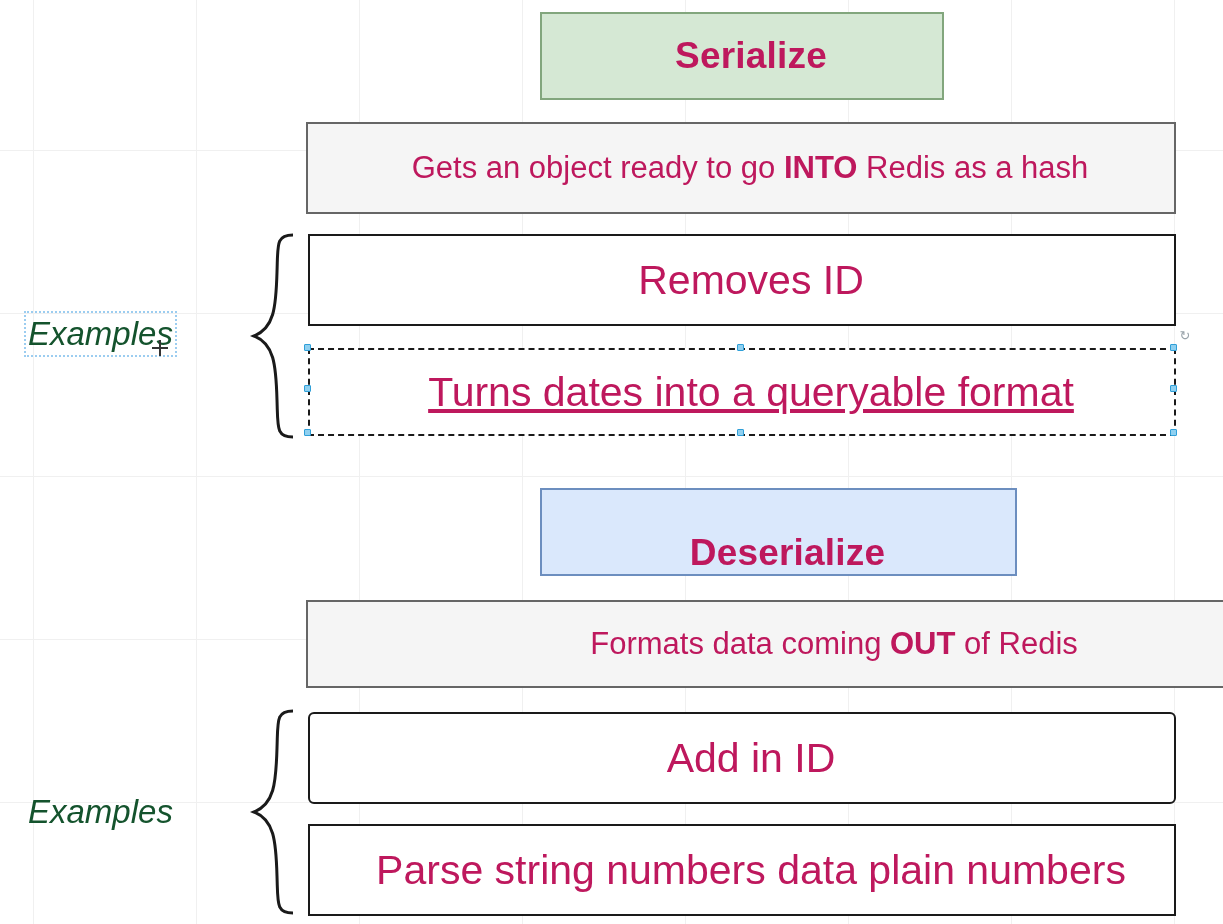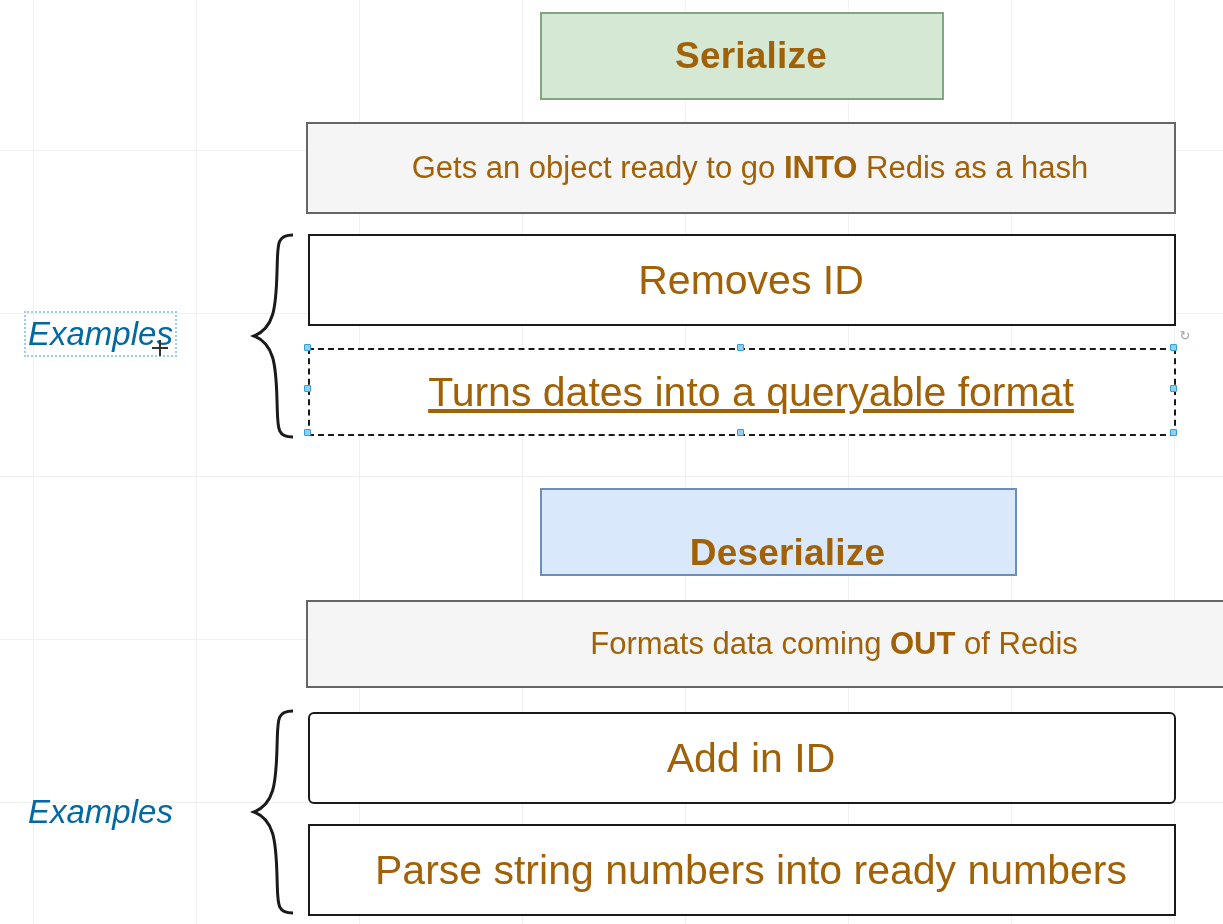--- a/index.html
+++ b/index.html
@@ -27,21 +27,21 @@
   .gridline-v { width: 1px; top: 0; height: 924px; }
   .gridline-h { height: 1px; left: 0; width: 1223px; }
 
   .node {
     position: absolute;
     box-sizing: border-box;
     display: flex;
     align-items: center;
     justify-content: center;
     text-align: center;
-    color: #a16207;
+    color: #be185d;
     padding-left: 18px;
   }
 
   .title-node {
     border: 2px solid #82a67d;
     background: #d5e8d4;
     font-size: 37px;
     font-weight: bold;
     letter-spacing: 0.2px;
   }
@@ -88,21 +88,21 @@
     color: #9aa4ab;
     font-size: 13px;
     line-height: 14px;
     text-align: center;
   }
 
   .label-examples {
     position: absolute;
     font-style: italic;
     font-size: 33px;
-    color: #0369a1;
+    color: #14532d;
     white-space: nowrap;
   }
   .label-examples.dotted-sel {
     outline: 2px dotted #9ccdf0;
     outline-offset: 2px;
   }
 
   .brace {
     position: absolute;
   }
@@ -190,16 +190,16 @@
 
   <svg class="brace" style="left:248px; top:708px;" width="60" height="208" viewBox="0 0 60 208">
     <path d="M 45 3 C 28 3 30 12 29 40 C 28 76 26 96 6 104 C 26 112 28 132 29 168 C 30 196 28 205 45 205" fill="none" stroke="#1a1a1a" stroke-width="3"></path>
   </svg>
 
   <div class="node example-node" style="left:308px; top:712px; width:868px; height:92px;border-radius:6px;">
     <span>Add in ID</span>
   </div>
 
   <div class="node example-node" style="left:308px; top:824px; width:868px; height:92px;">
-    <span>Parse string numbers into ready numbers</span>
+    <span>Parse string numbers data plain numbers</span>
   </div>
 
 </div>
 
 </body></html>

